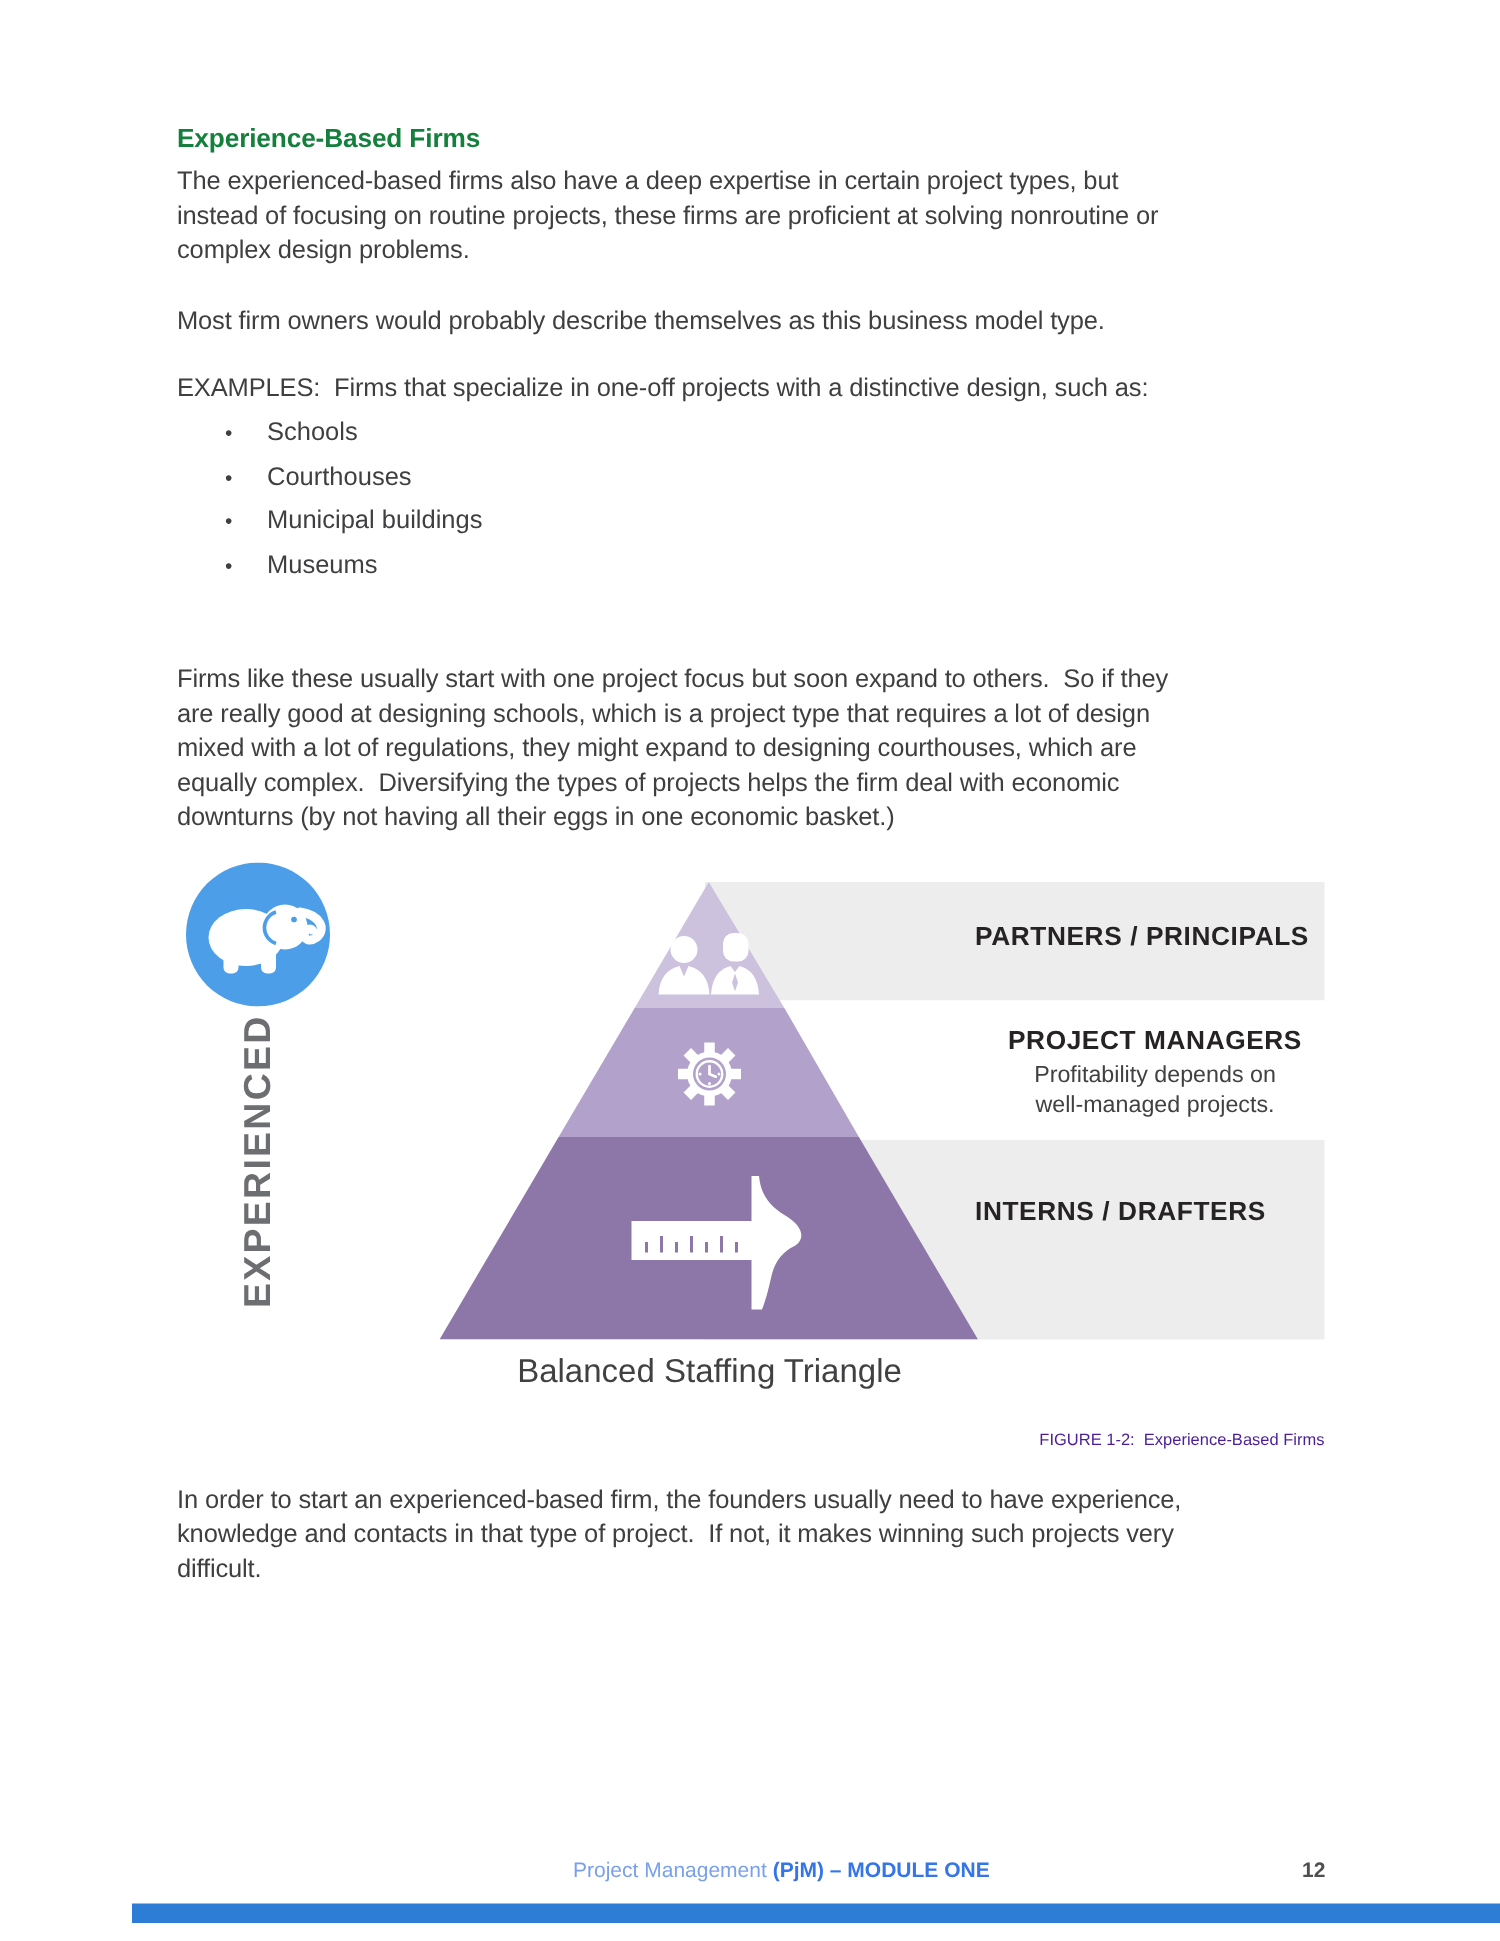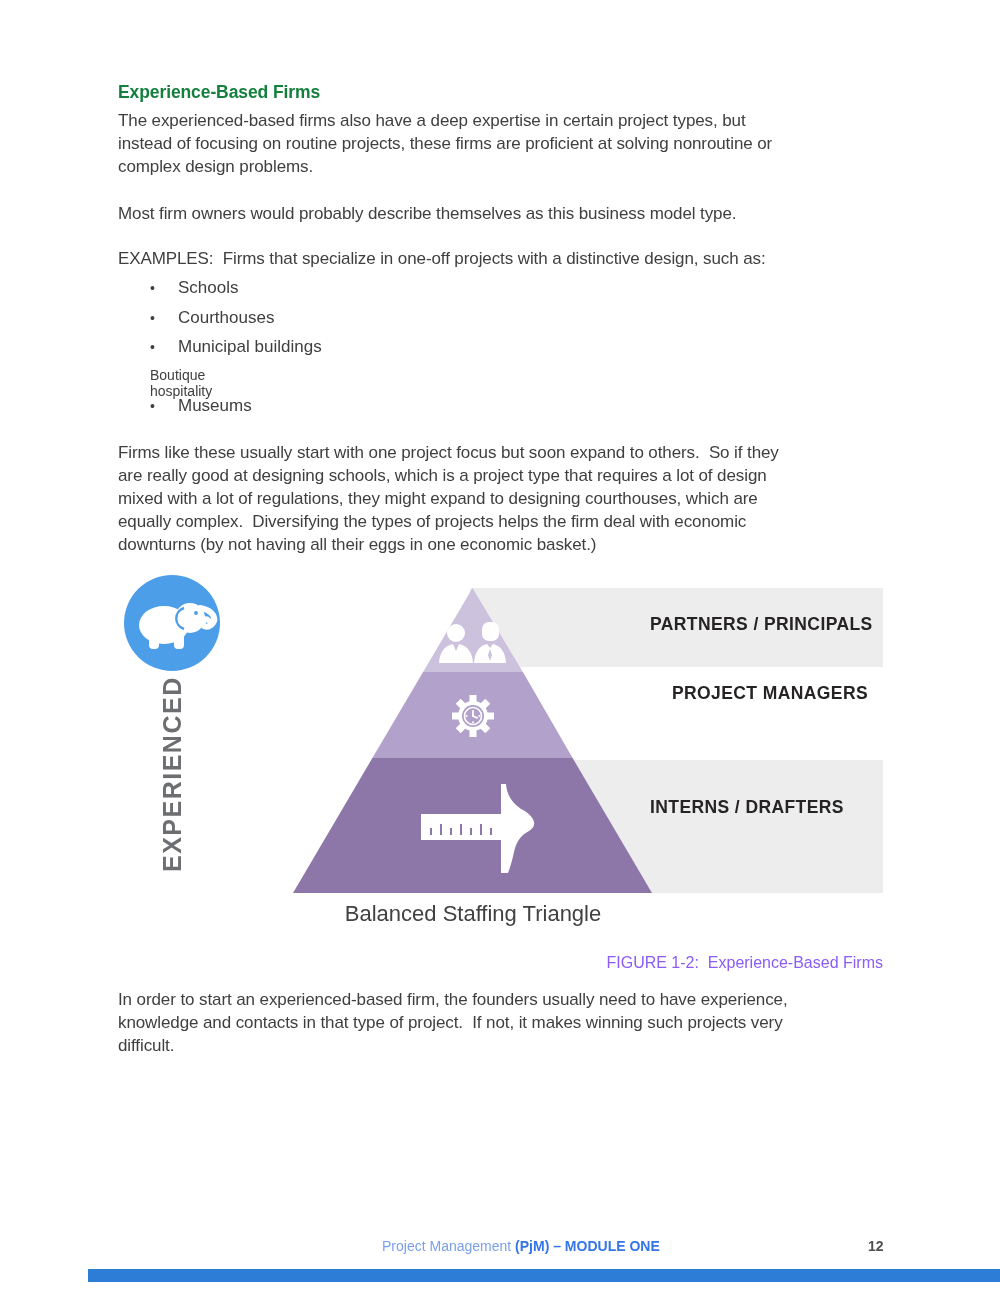--- a/index.html
+++ b/index.html
@@ -20,21 +20,21 @@
   .band-white{background:#ffffff;}
   .tier-text{position:absolute;left:650px;width:240px;}
   .tier-title{font-size:17.5px;font-weight:bold;color:#262325;letter-spacing:0.4px;white-space:pre;}
   .tier-desc{font-size:15.5px;line-height:19.5px;color:#414042;white-space:pre-wrap;margin-top:3px;}
   .vert-label{
     writing-mode:vertical-rl;transform:rotate(180deg);
     font-weight:bold;font-size:25px;letter-spacing:1.5px;color:#6d6e71;
     text-align:center;
   }
   .fig-caption{font-size:22px;color:#414042;text-align:center;}
-  .figure-ref{font-size:16px;color:#8b5cf6;white-space:pre;}
+  .figure-ref{font-size:11px;color:#4c1d95;white-space:pre;}
   .footer-line{font-size:14px;white-space:pre;text-align:center;}
   .footer-regular{color:#7aa0ec;}
   .footer-bold{color:#3575e8;font-weight:bold;}
   .page-num{font-size:14px;font-weight:bold;color:#4f4f51;}
   .bottom-bar{background:#2d7cd6;}
 </style>
 </head>
 <body>
 
 <div class="abs content-col heading" style="top:82px;">Experience-Based Firms</div>
@@ -52,23 +52,20 @@
     <span class="bullet-dot">•</span>
     <span>Schools</span>
   </li>
   <li>
     <span class="bullet-dot">•</span>
     <span>Courthouses</span>
   </li>
   <li>
     <span class="bullet-dot">•</span>
     <span>Municipal buildings</span>
-  </li>
-  <li>
-    <span class="bullet-dot">Boutique hospitality</span>
   </li>
   <li>
     <span class="bullet-dot">•</span>
     <span>Museums</span>
   </li>
 </ul>
 
 <div class="abs content-col para" style="top:441px;">Firms like these usually start with one project focus but soon expand to others.  So if they
 are really good at designing schools, which is a project type that requires a lot of design
 mixed with a lot of regulations, they might expand to designing courthouses, which are
@@ -92,20 +89,22 @@
 
 <div class="band band-gray" style="top:588px;height:79px;"></div>
 <div class="band band-white" style="top:667px;height:93px;"></div>
 <div class="band band-gray" style="top:760px;height:133px;"></div>
 
 <div class="tier-text" style="top:614px;">
   <div class="tier-title">PARTNERS / PRINCIPALS</div>
 </div>
 <div class="tier-text" style="top:683px;text-align:center;">
   <div class="tier-title">PROJECT MANAGERS</div>
+  <div class="tier-desc">Profitability depends on
+well-managed projects.</div>
 </div>
 <div class="tier-text" style="top:797px;">
   <div class="tier-title">INTERNS / DRAFTERS</div>
 </div>
 
 <div class="abs" style="left:293px;top:588px;width:360px;height:305px;">
   <svg width="360" height="305" viewBox="0 0 360 305">
     <polygon points="179.5,0 229.9,84 130.1,84" fill="#cdc2de"></polygon>
     <polygon points="130.1,84 229.9,84 279.6,170 79.4,170" fill="#b2a1ca"></polygon>
     <polygon points="79.4,170 279.6,170 359,305 0,305" fill="#8d76a8"></polygon>

